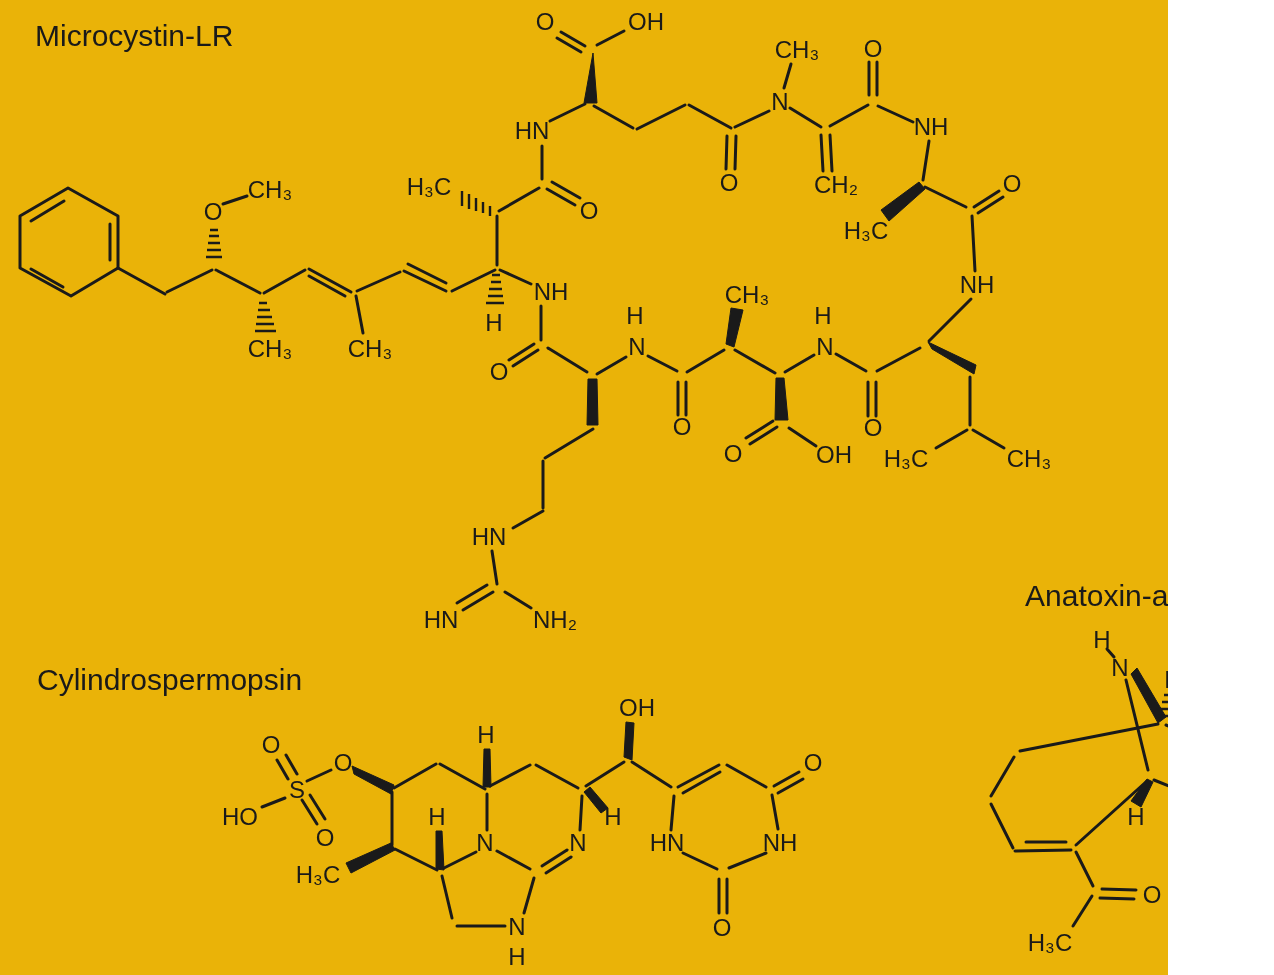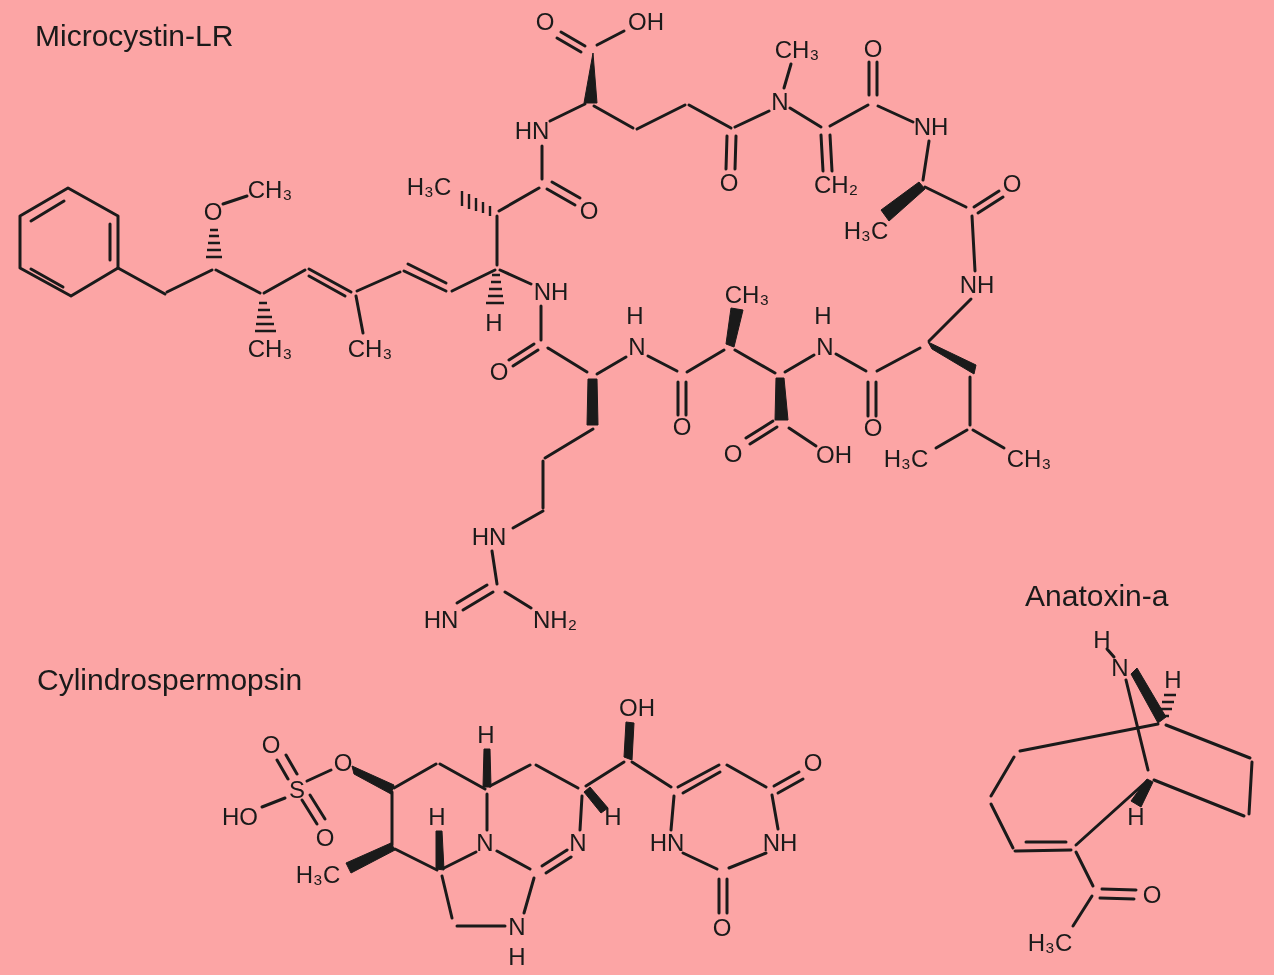--- a/index.html
+++ b/index.html
@@ -1,16 +1,16 @@
 <!DOCTYPE html>
 <html><head>
 <meta charset="utf-8">
 <style>
   html,body{margin:0;padding:0;background:#ffffff;}
-  .page{position:relative;width:1274px;height:975px;background:#fca5a5;overflow:hidden;}
+  .page{position:relative;width:1168px;height:975px;background:#eab308;overflow:hidden;}
   svg{display:block;}
   .bond{stroke:#1a1a1a;stroke-width:3;fill:none;stroke-linecap:round;stroke-linejoin:round;}
   .hash{stroke:#1a1a1a;stroke-width:2.4;fill:none;stroke-linecap:butt;}
   .wedge{fill:#1a1a1a;stroke:#1a1a1a;stroke-width:1;stroke-linejoin:round;}
   .atom{font-family:"Liberation Sans","DejaVu Sans",sans-serif;font-size:24px;fill:#1a1a1a;text-anchor:middle;}
   .mol-title{font-family:"Liberation Sans","DejaVu Sans",sans-serif;font-size:30px;fill:#1a1a1a;text-anchor:start;}
 </style>
 </head>
 <body>
 

